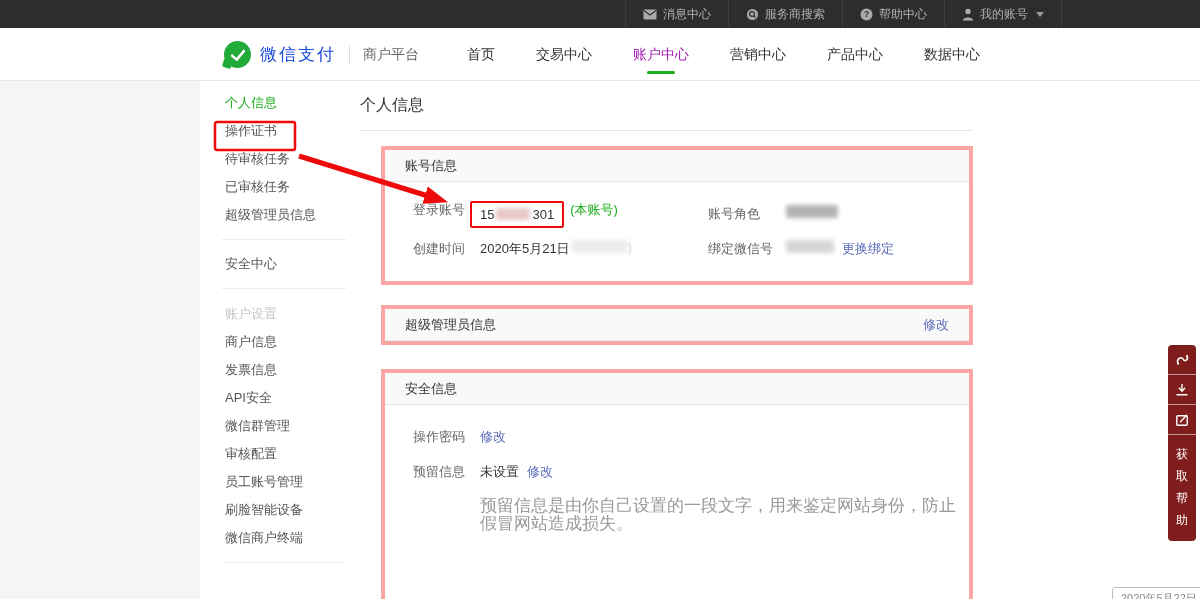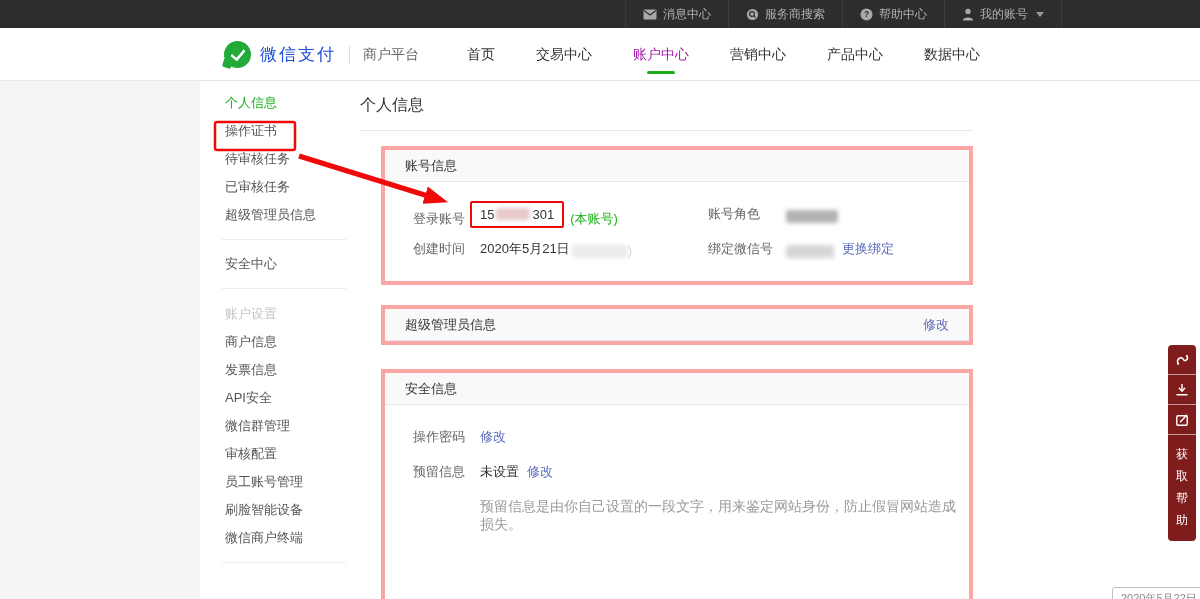--- a/index.html
+++ b/index.html
@@ -45,37 +45,37 @@
   .main { position:absolute; left:360px; top:95px; width:613px; }
   .page-title { font-size:16px; color:#333; line-height:20px; }
   .title-rule { border-bottom:1px solid #e7e7eb; margin-top:15px; }
   .box { border:4px solid #fca5a5; margin-top:15px; background:#fff;margin-left:21px; }
   .box2 { margin-top:20px; } .box3 { margin-top:24px; height:260px; }
   .box-header { height:32px; background:#f9f9f9; border-bottom:1px solid #e7e7eb; display:flex;
     align-items:center; justify-content:space-between; padding:0 20px; font-size:13px; color:#333; }
   .box-body { padding:22px 0 22px 28px; }
   .info-row { display:flex; align-items:center; height:20px; margin-bottom:15px; font-size:13px; }
   .info-row:last-child { margin-bottom:0; }
-  .cell { display:flex; align-items:flex-end; }
+  .cell { display:flex; align-items:flex-start; }
   .cell-l { width:295px; }
   .flabel { color:#666; width:67px; flex:none; }
   .flabel-r { color:#666; width:78px; flex:none; }
   .link { color:#5a69b9; cursor:pointer; text-decoration:none; }
   .green-tag { color:#1aad19; margin-left:6px; }
   .blur { display:inline-block; height:13px; border-radius:2px; filter:blur(2px); background:#c4c4c4; }
   .blur-dark { background:#b3b3b3; width:52px; }
   .blur-md { background:#d6d6d6; width:48px; }
   .blur-wide { background:#cfcfcf; width:80px; }
   .blur-sm { background:#d2d2d2; width:32px; }
   .blur-pink { background:#e8c8c8; width:34px; height:12px; margin:0 2px; }
   .blur-faint { background:#ececec; width:56px; margin-left:2px; }
   .faint-paren { color:#d8d8d8; }
   .num-box { display:inline-flex; align-items:center; padding:4px 8px; border:2px solid #ee0a0a;
     border-radius:2px; margin-left:-10px; color:#333; }
-  .notes { margin-left:67px; margin-top:10px; font-size:14px; color:#9a9a9a; line-height:18px; }
+  .notes { margin-left:67px; margin-top:10px; font-size:17px; color:#9a9a9a; line-height:18px; }
   .gap8 { width:8px; flex:none; }
   
   .annot { position:absolute; inset:0; width:1200px; height:599px; pointer-events:none; z-index:60; }
   
   .floatbar { position:absolute; right:4px; top:345px; width:28px; background:#7f1d1d;
     border-radius:4px; z-index:40; display:flex; flex-direction:column; overflow:hidden; }
   .fb-icon { height:30px; display:flex; align-items:center; justify-content:center;
     border-bottom:1px solid rgba(255,255,255,.55); cursor:pointer; }
   .fb-help { color:#fff; font-size:12px; text-align:center; padding:8px 7px 10px; line-height:22px;
     word-break:break-all; cursor:pointer; }

